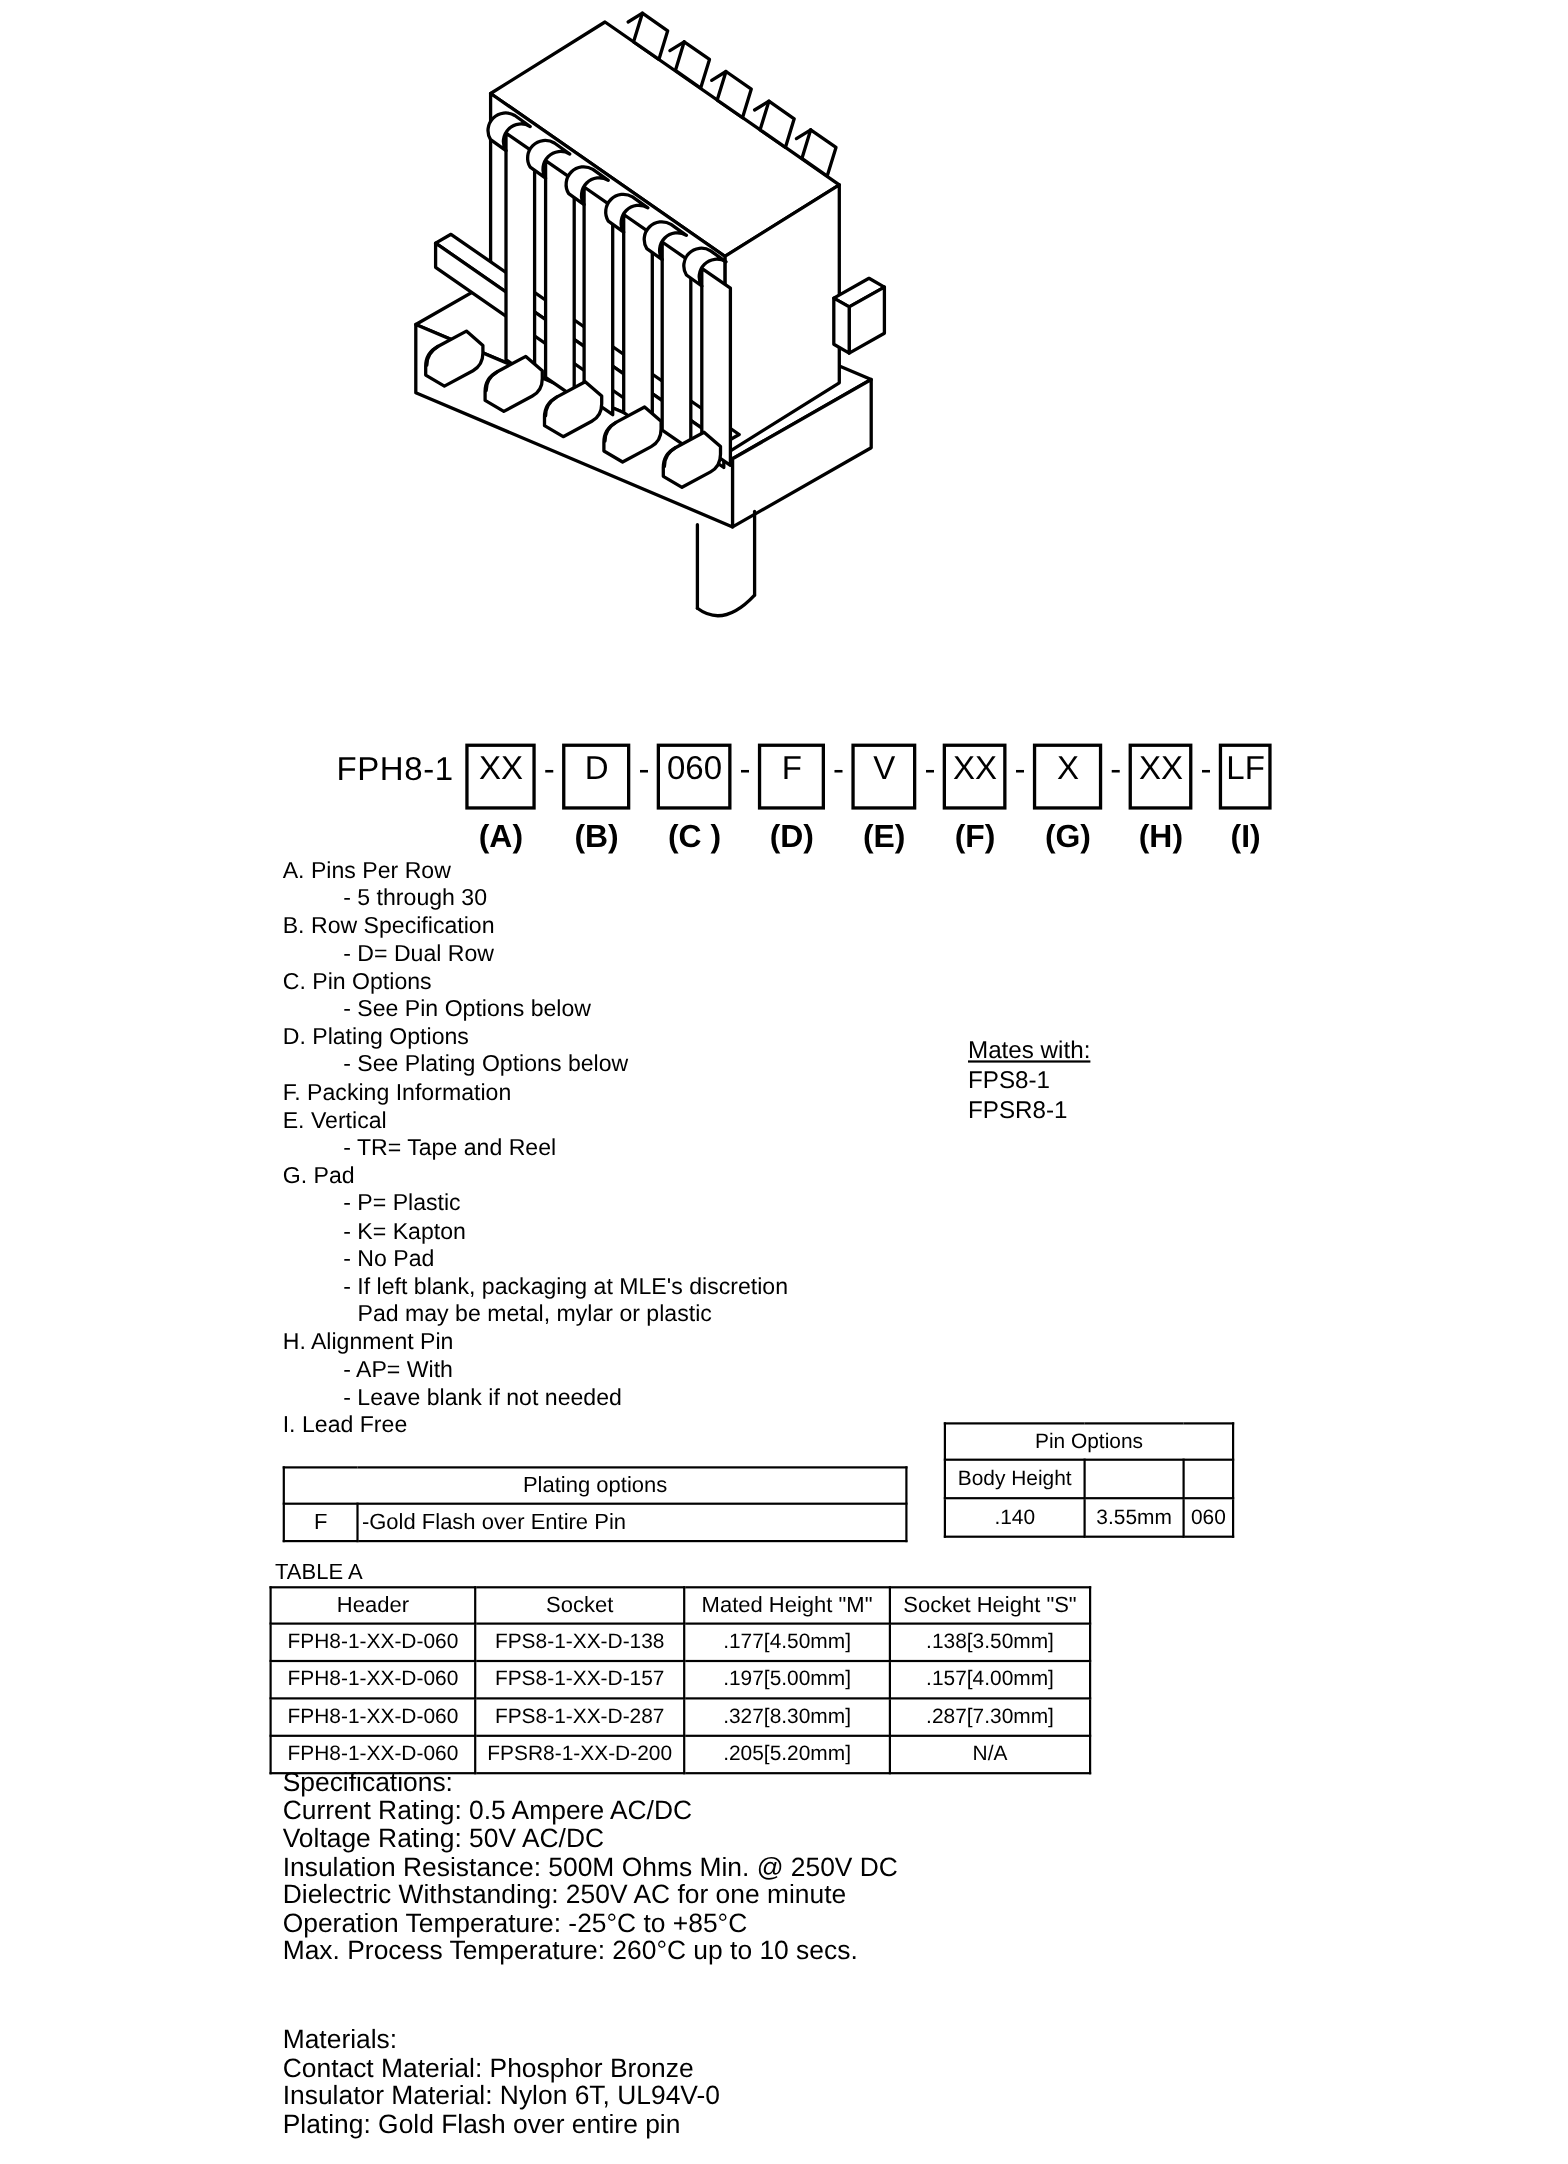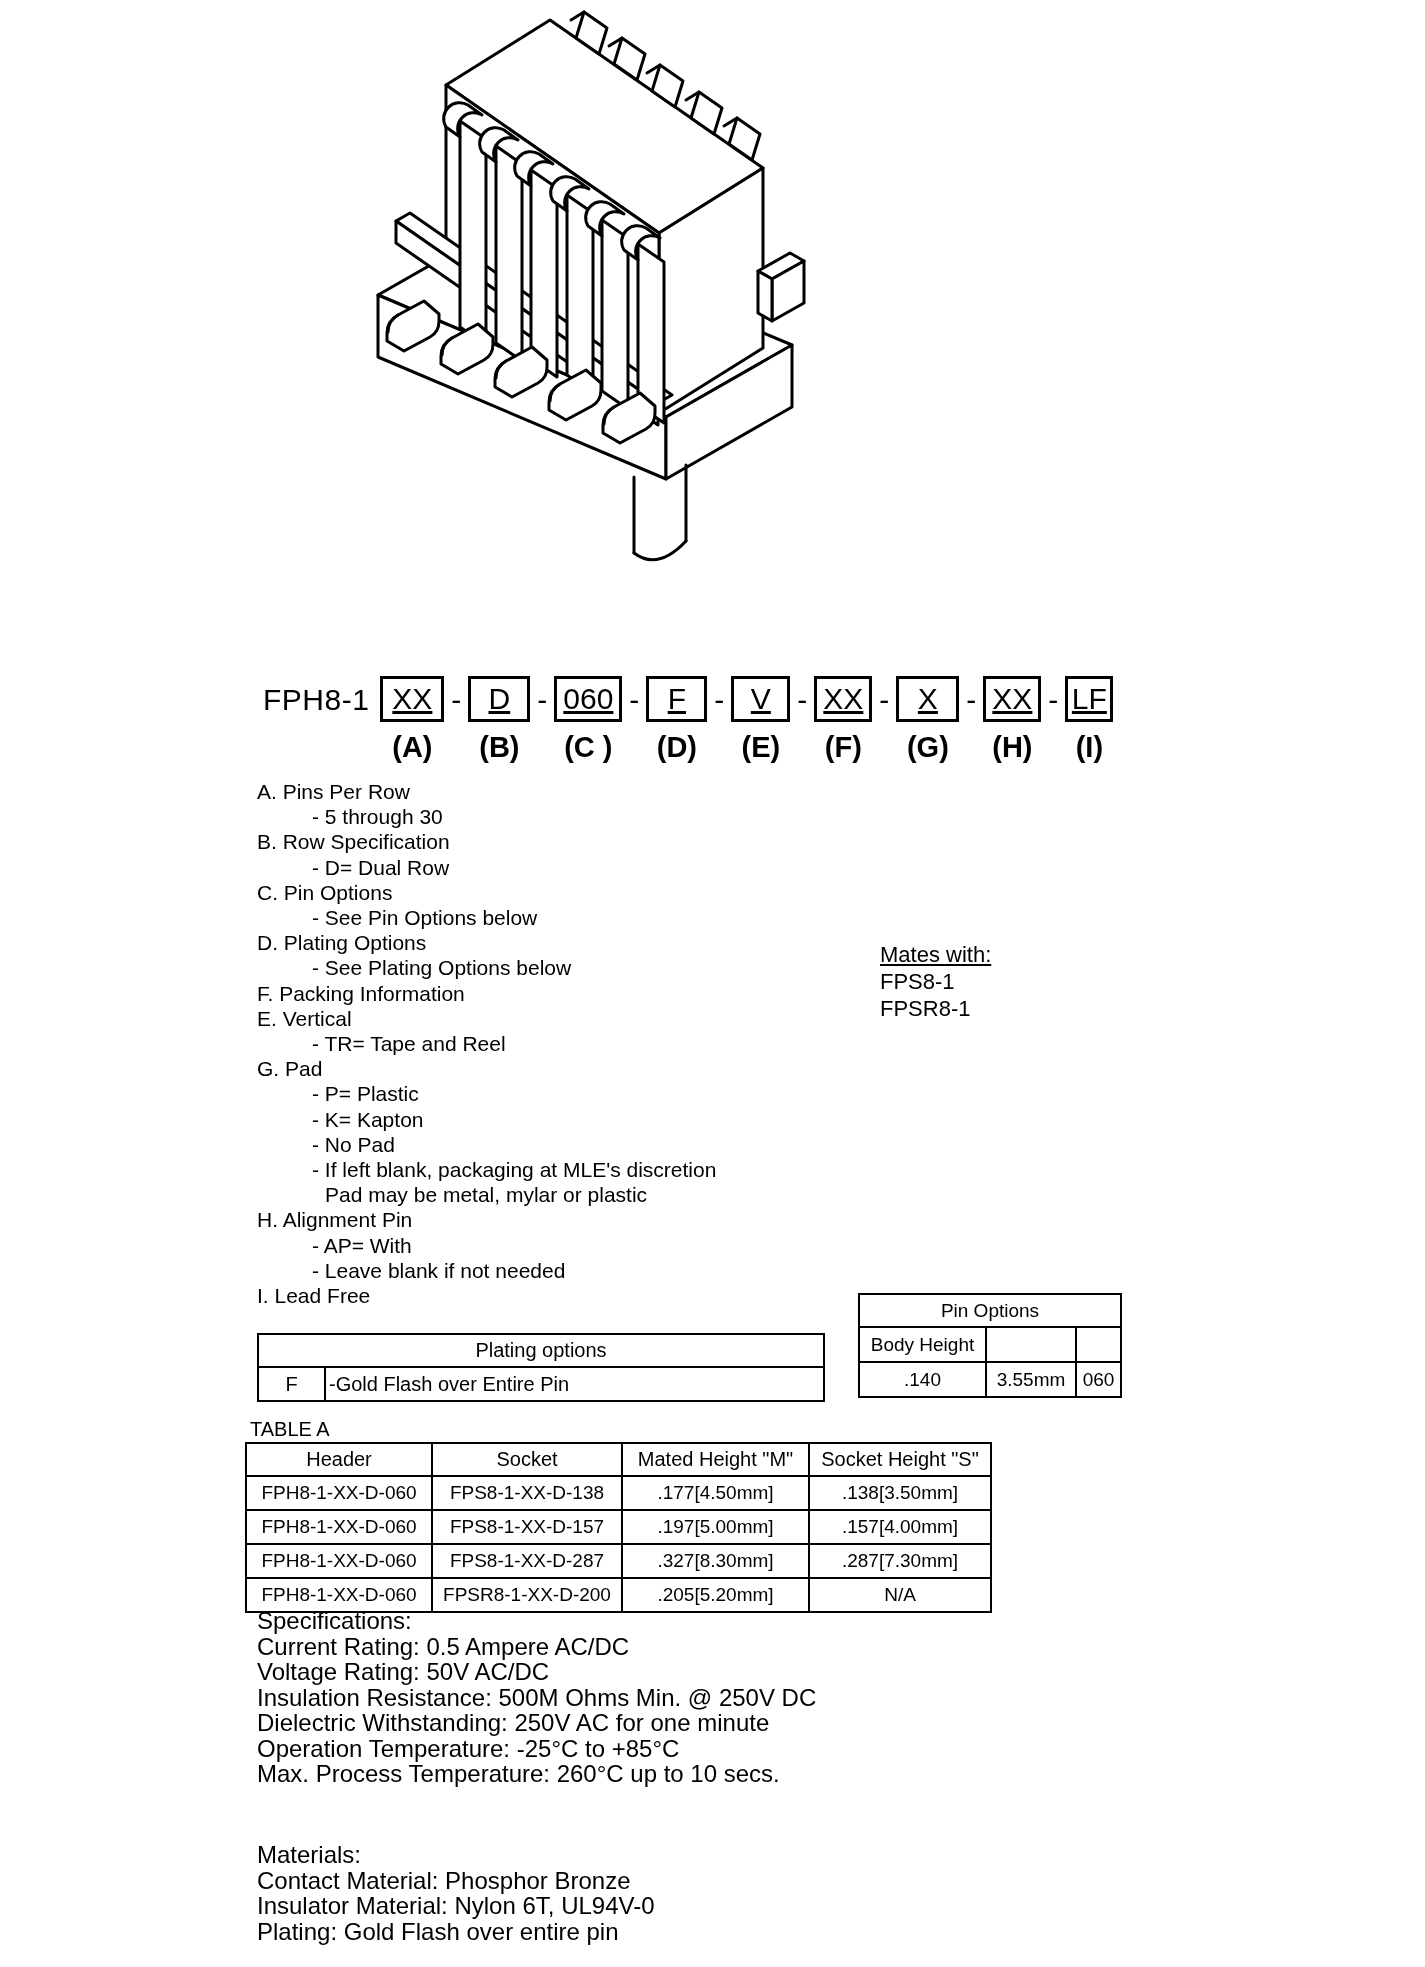--- a/index.html
+++ b/index.html
@@ -2,23 +2,23 @@
 <html><head>
 <meta charset="utf-8">
 <style>
   html,body{margin:0;padding:0;background:#fff;}
   #page{
     position:relative;width:1425px;height:1967px;background:#fff;
     font-family:"Liberation Sans",sans-serif;color:#000;overflow:hidden;
   }
   
   .pn-row{position:absolute;left:263px;top:676px;display:flex;align-items:flex-start;font-size:30px;}
-  .pn-prefix{line-height:48px;margin-right:7px;letter-spacing:.5px;}
+  .pn-prefix{line-height:48px;margin-right:7px;letter-spacing:.5px;margin-left:43px;}
   .pn-unit{display:flex;flex-direction:column;align-items:center;margin:0 4px;}
-  .pn-box{border:3px solid #000;height:46px;line-height:40px;text-align:center;box-sizing:border-box;text-decoration:underline;}
+  .pn-box{border:3px solid #000;height:60px;line-height:40px;text-align:center;box-sizing:border-box;}
   .pn-label{font-weight:bold;margin-top:9px;font-size:29px;}
   .pn-dash{line-height:48px;margin:0 3px;width:10px;text-align:center;}
   
   .opts{position:absolute;left:257px;top:779px;font-size:21px;line-height:25.2px;white-space:nowrap;}
   .opts .ind0{padding-left:0;}
   .opts .ind1{padding-left:55px;}
   .opts .ind2{padding-left:68px;}
   
   .mates{position:absolute;left:880px;top:941px;font-size:22px;line-height:27px;}
   .mates .title{text-decoration:underline;}

